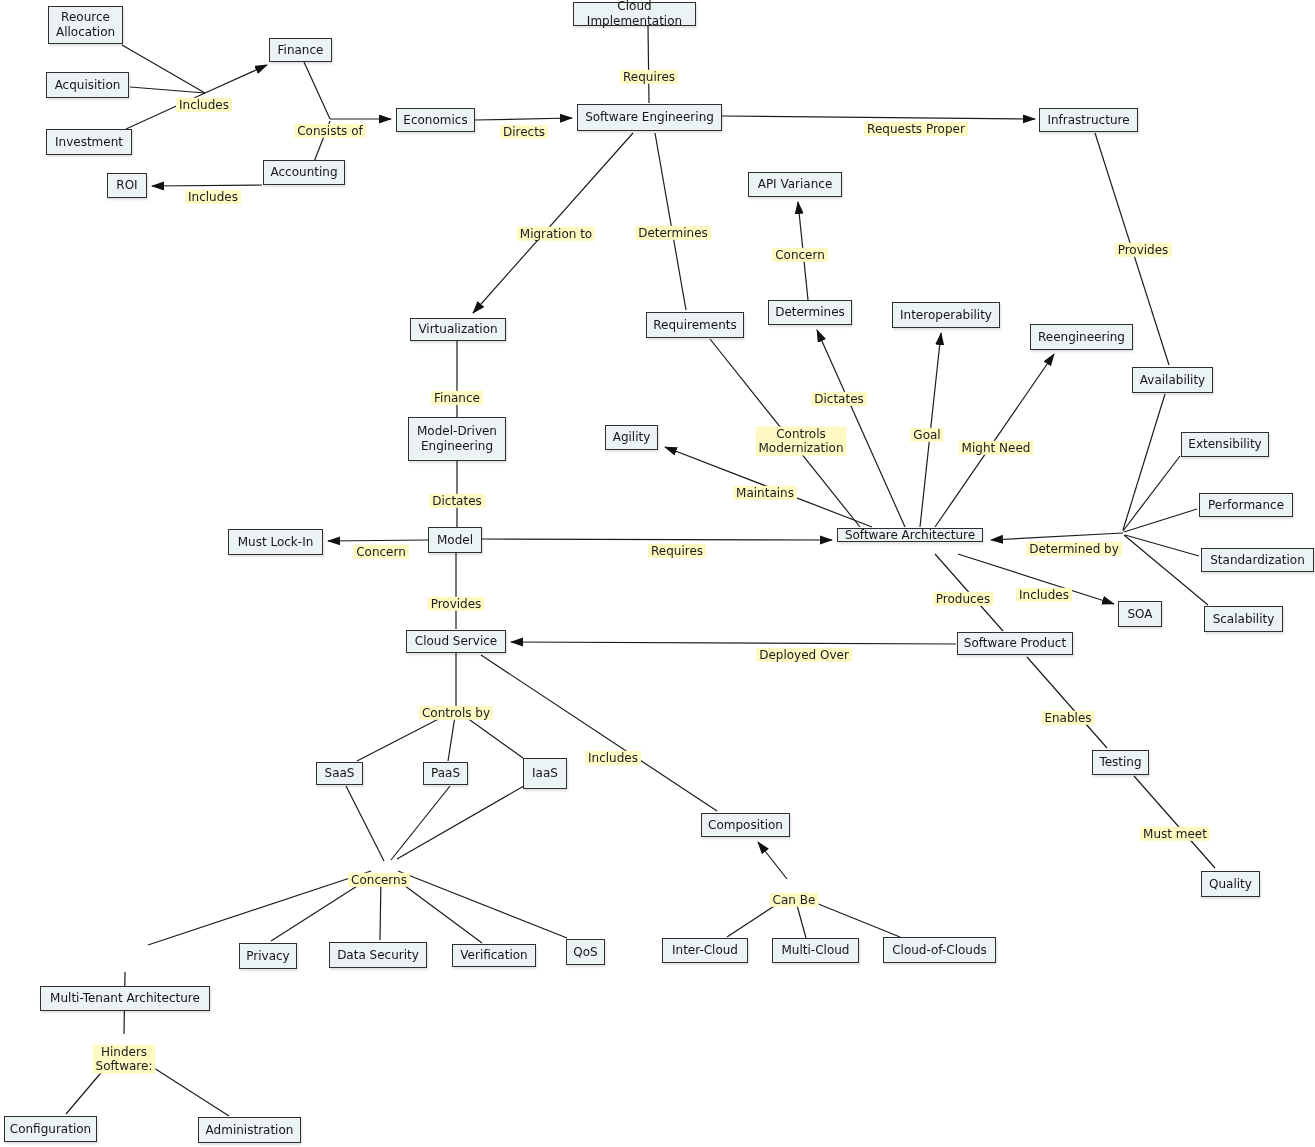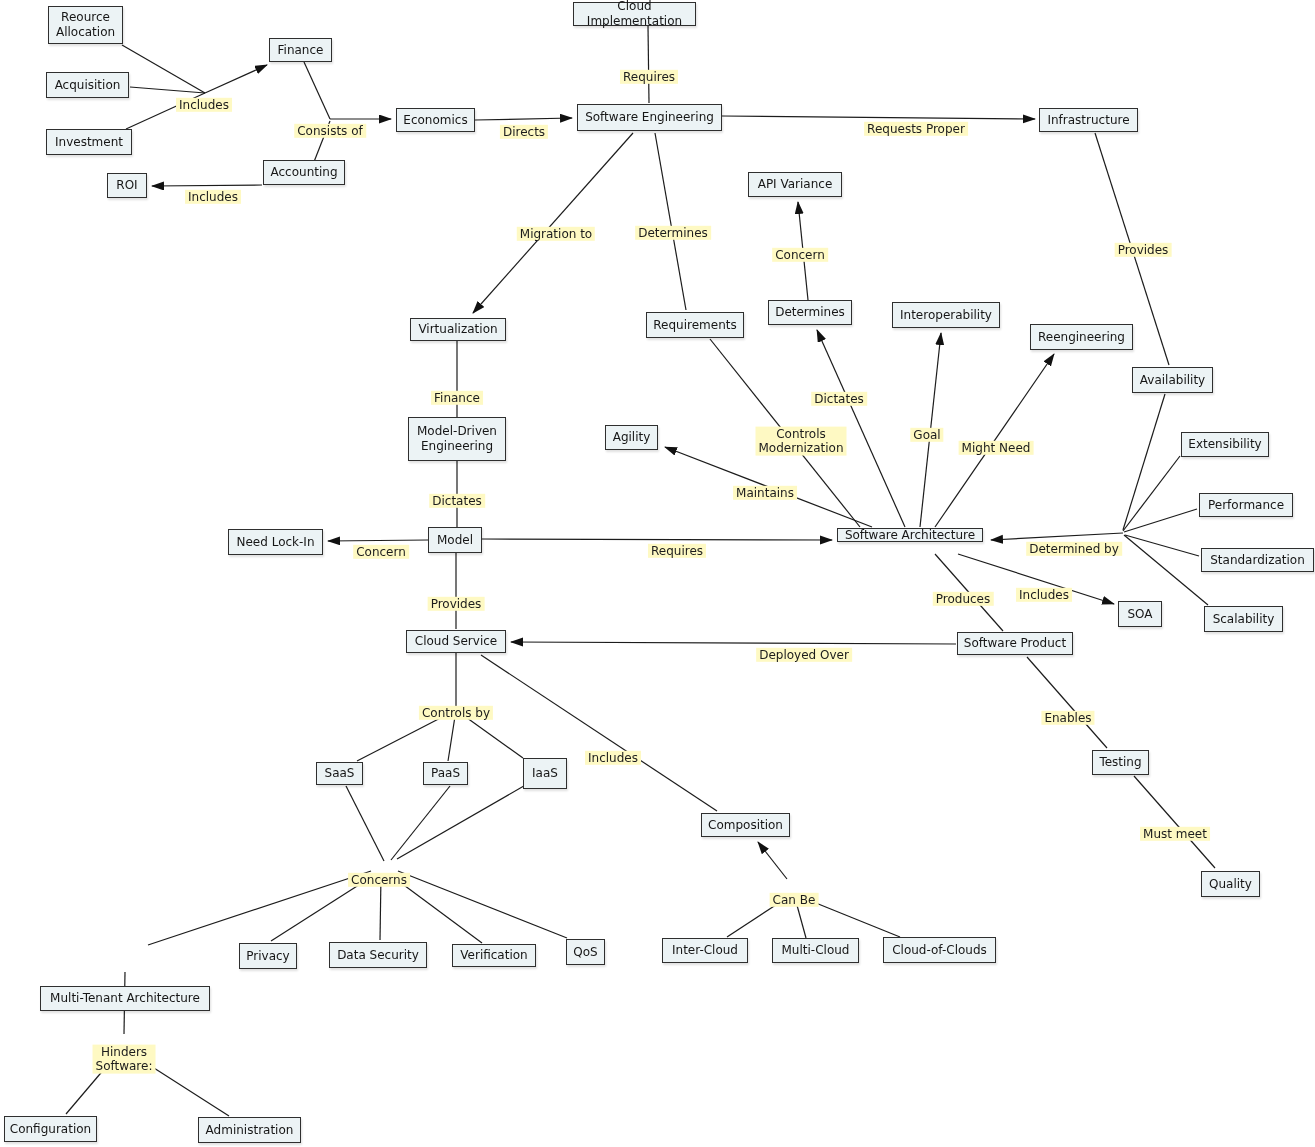--- a/index.html
+++ b/index.html
@@ -121,21 +121,21 @@
       <div class="node" style="left: 646px; top: 312px; width: 98px; height: 26px;">Requirements</div>
       <div class="node" style="left: 768px; top: 300px; width: 84px; height: 25px;">Determines</div>
       <div class="node" style="left: 892px; top: 302px; width: 108px; height: 26px;">Interoperability</div>
       <div class="node" style="left: 1030px; top: 324px; width: 103px; height: 26px;">Reengineering</div>
       <div class="node" style="left: 1132px; top: 367px; width: 81px; height: 26px;">Availability</div>
       <div class="node" style="left: 408px; top: 417px; width: 98px; height: 44px;">Model-Driven
 Engineering</div>
       <div class="node" style="left: 605px; top: 425px; width: 53px; height: 25px;">Agility</div>
       <div class="node" style="left: 1181px; top: 432px; width: 88px; height: 25px;">Extensibility</div>
       <div class="node" style="left: 1199px; top: 493px; width: 94px; height: 24px;">Performance</div>
-      <div class="node" style="left: 228px; top: 529px; width: 95px; height: 26px;">Need Lock-In</div>
+      <div class="node" style="left: 228px; top: 529px; width: 95px; height: 26px;">Must Lock-In</div>
       <div class="node" style="left: 428px; top: 527px; width: 54px; height: 26px;">Model</div>
       <div class="node" style="left: 837px; top: 528px; width: 146px; height: 14px;">Software Architecture</div>
       <div class="node" style="left: 1201px; top: 548px; width: 113px; height: 24px;">Standardization</div>
       <div class="node" style="left: 1118px; top: 601px; width: 44px; height: 26px;">SOA</div>
       <div class="node" style="left: 1204px; top: 606px; width: 79px; height: 26px;">Scalability</div>
       <div class="node" style="left: 406px; top: 630px; width: 100px; height: 23px;">Cloud Service</div>
       <div class="node" style="left: 957px; top: 632px; width: 116px; height: 23px;">Software Product</div>
       <div class="node" style="left: 316px; top: 762px; width: 47px; height: 23px;">SaaS</div>
       <div class="node" style="left: 423px; top: 762px; width: 45px; height: 23px;">PaaS</div>
       <div class="node" style="left: 523px; top: 758px; width: 44px; height: 31px;">IaaS</div>

